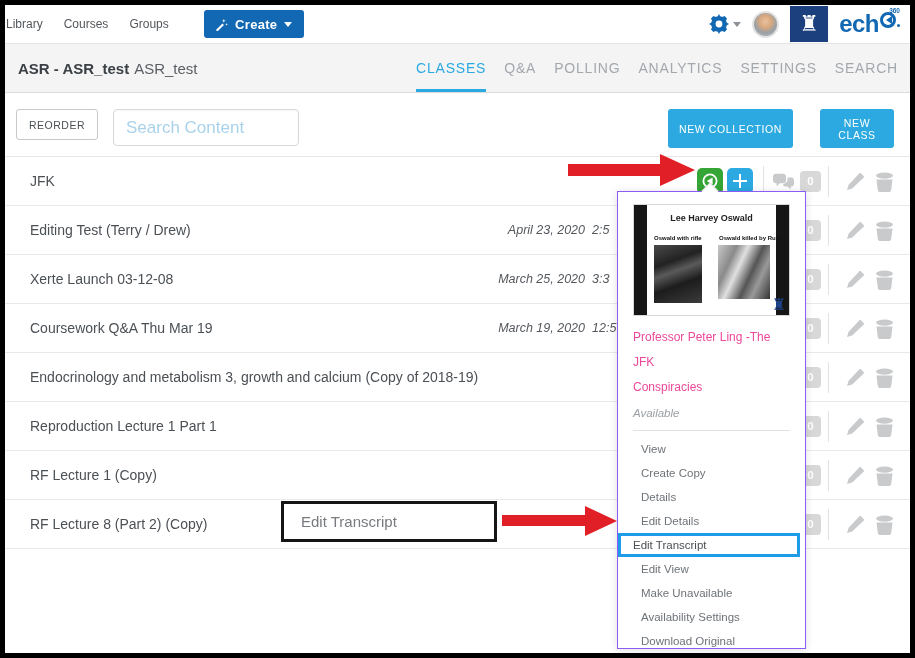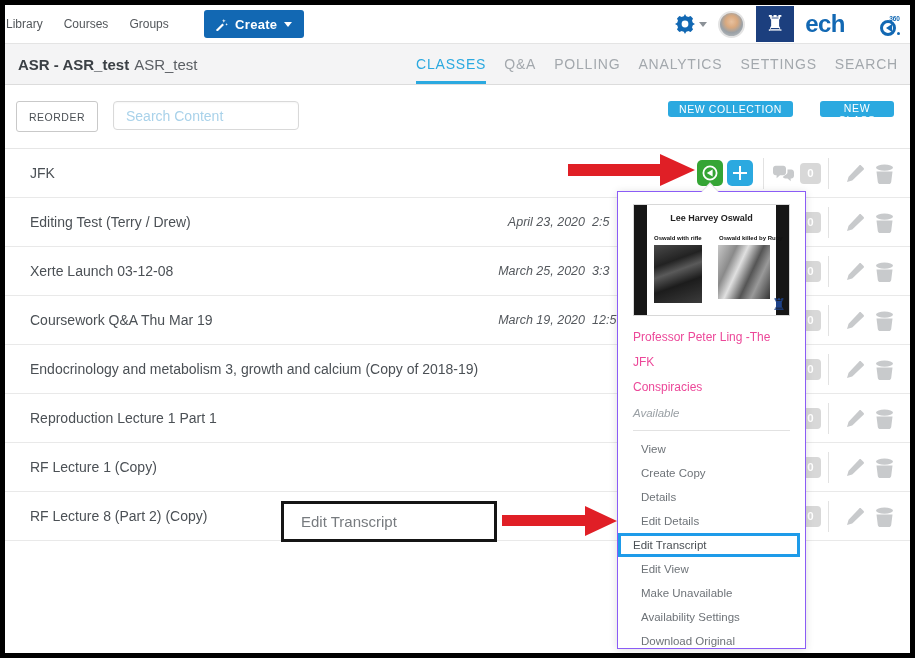--- a/index.html
+++ b/index.html
@@ -22,39 +22,39 @@
   .caret { width:0; height:0; border-left:4px solid transparent; border-right:4px solid transparent; display:inline-block; }
   .caret-white { border-top:5px solid #fff; }
   .caret-gray { border-top:5px solid #8b9197; margin-left:4px; cursor:pointer; }
   .nav-right { margin-left:auto; display:flex; align-items:center; gap:11px; }
   .gear-wrap { display:flex; align-items:center; cursor:pointer; }
   .avatar {
     width:27px; height:27px; border-radius:50%; border:2px solid #e3e3e3; cursor:pointer;
     background:radial-gradient(circle at 50% 38%, #e8c19f 0%, #d9a97f 32%, #9aa0a5 60%, #c3c7ca 100%);
   }
   .uni-logo { width:38px; height:36px; background:#1c3f7e; color:#fff; display:flex; align-items:center; justify-content:center; font-size:22px; line-height:1; }
-  .echo-logo { display:flex; align-items:flex-end; color:var(--brand-blue,#1268b3); font-weight:bold; font-size:24px; letter-spacing:-.5px; line-height:1;gap:34px; }
+  .echo-logo { display:flex; align-items:flex-start; color:var(--brand-blue,#1268b3); font-weight:bold; font-size:24px; letter-spacing:-.5px; line-height:1; }
   .echo-o { position:relative; display:inline-block; width:16px; height:16px; border:3px solid var(--brand-blue,#1268b3); border-radius:50%; margin:0 4px 0 1px; }
   .echo-o i { position:absolute; top:50%; left:55%; transform:translate(-50%,-50%); width:0; height:0;
     border-top:4px solid transparent; border-bottom:4px solid transparent; border-right:6px solid var(--brand-blue,#1268b3); }
   .echo-o sup { position:absolute; top:-7px; right:-7px; font-size:6.5px; font-weight:bold; letter-spacing:0; }
   .echo-o::after { content:""; position:absolute; right:-7px; bottom:-2px; width:3px; height:3px; border-radius:50%; background:var(--brand-blue,#1268b3); }
   
-  .pagehead { display:flex; align-items:stretch; height:42px; background:#f4f4f5; border-top:1px solid #e4e4e4; border-bottom:1px solid #dcdcdc; padding:0 12px 0 13px; }
+  .pagehead { display:flex; align-items:stretch; height:50px; background:#f4f4f5; border-top:1px solid #e4e4e4; border-bottom:1px solid #dcdcdc; padding:0 12px 0 13px; }
   .page-title { display:flex; align-items:center; font-size:15px; color:#5a5e63; white-space:nowrap; }
   .page-title b { color:#3b4045; margin-right:5px; }
   .tabs { margin-left:auto; display:flex; align-items:stretch; }
   .tab { display:flex; align-items:center; margin-left:18px; font-size:14px; letter-spacing:.8px; color:#a3a8ad; cursor:pointer; }
   .tab.active { color:var(--cyan,#2ba9e0); box-shadow:inset 0 -3px 0 var(--cyan,#2ba9e0); }
   
   .toolbar { position:relative; height:63px; background:#fff; }
   .reorder-btn { position:absolute; left:11px; top:16px; width:82px; height:31px; background:#fff; border:1px solid #c9c9c9; border-radius:3px; font-family:inherit; font-size:10.5px; letter-spacing:.5px; color:#4b5055; cursor:pointer; }
-  .search-input { position:absolute; left:108px; top:16px; width:186px; height:29px; border:1px solid #d9d9d9; border-radius:4px; padding:12px 12px; font-family:inherit; font-size:14px; color:#4b5055; box-shadow:inset 0 1px 2px rgba(0,0,0,.04); outline:none; }
+  .search-input { position:absolute; left:108px; top:16px; width:186px; height:37px; border:1px solid #d9d9d9; border-radius:4px; padding:12px 12px; font-family:inherit; font-size:17px; color:#4b5055; box-shadow:inset 0 1px 2px rgba(0,0,0,.04); outline:none; }
   .search-input::placeholder { color:#a9d2ea; }
-  .btn-cyan { position:absolute; top:16px; height:16px; background:var(--cyan,#2ba9e0); color:#fff; border:none; border-radius:3px; font-family:inherit; font-size:10.5px; letter-spacing:.6px; cursor:pointer; }
+  .btn-cyan { position:absolute; top:16px; height:39px; background:var(--cyan,#2ba9e0); color:#fff; border:none; border-radius:3px; font-family:inherit; font-size:10.5px; letter-spacing:.6px; cursor:pointer; }
   .new-collection { right:117px; width:125px; }
   .new-class { right:16px; width:74px; }
   
   .class-list { border-top:1px solid #e6e6e6; }
   .row { position:relative; height:49px; border-bottom:1px solid #e9e9e9; background:#fff; }
   .row-title { position:absolute; left:25px; top:50%; transform:translateY(-50%); font-size:14px; color:#4b5055; white-space:nowrap; }
   .row-date { position:absolute; right:325px; top:50%; transform:translateY(-50%); font-style:italic; font-size:12.5px; color:#54585d; white-space:nowrap; }
   .row-time { position:absolute; left:587px; top:50%; transform:translateY(-50%); font-style:italic; font-size:12.5px; color:#54585d; white-space:nowrap; }
   .media-icon, .plus-btn { position:absolute; top:11px; width:26px; height:26px; border-radius:5px; display:flex; align-items:center; justify-content:center; cursor:pointer; }
   .media-icon { left:692px; background:var(--green,#35a535); }

